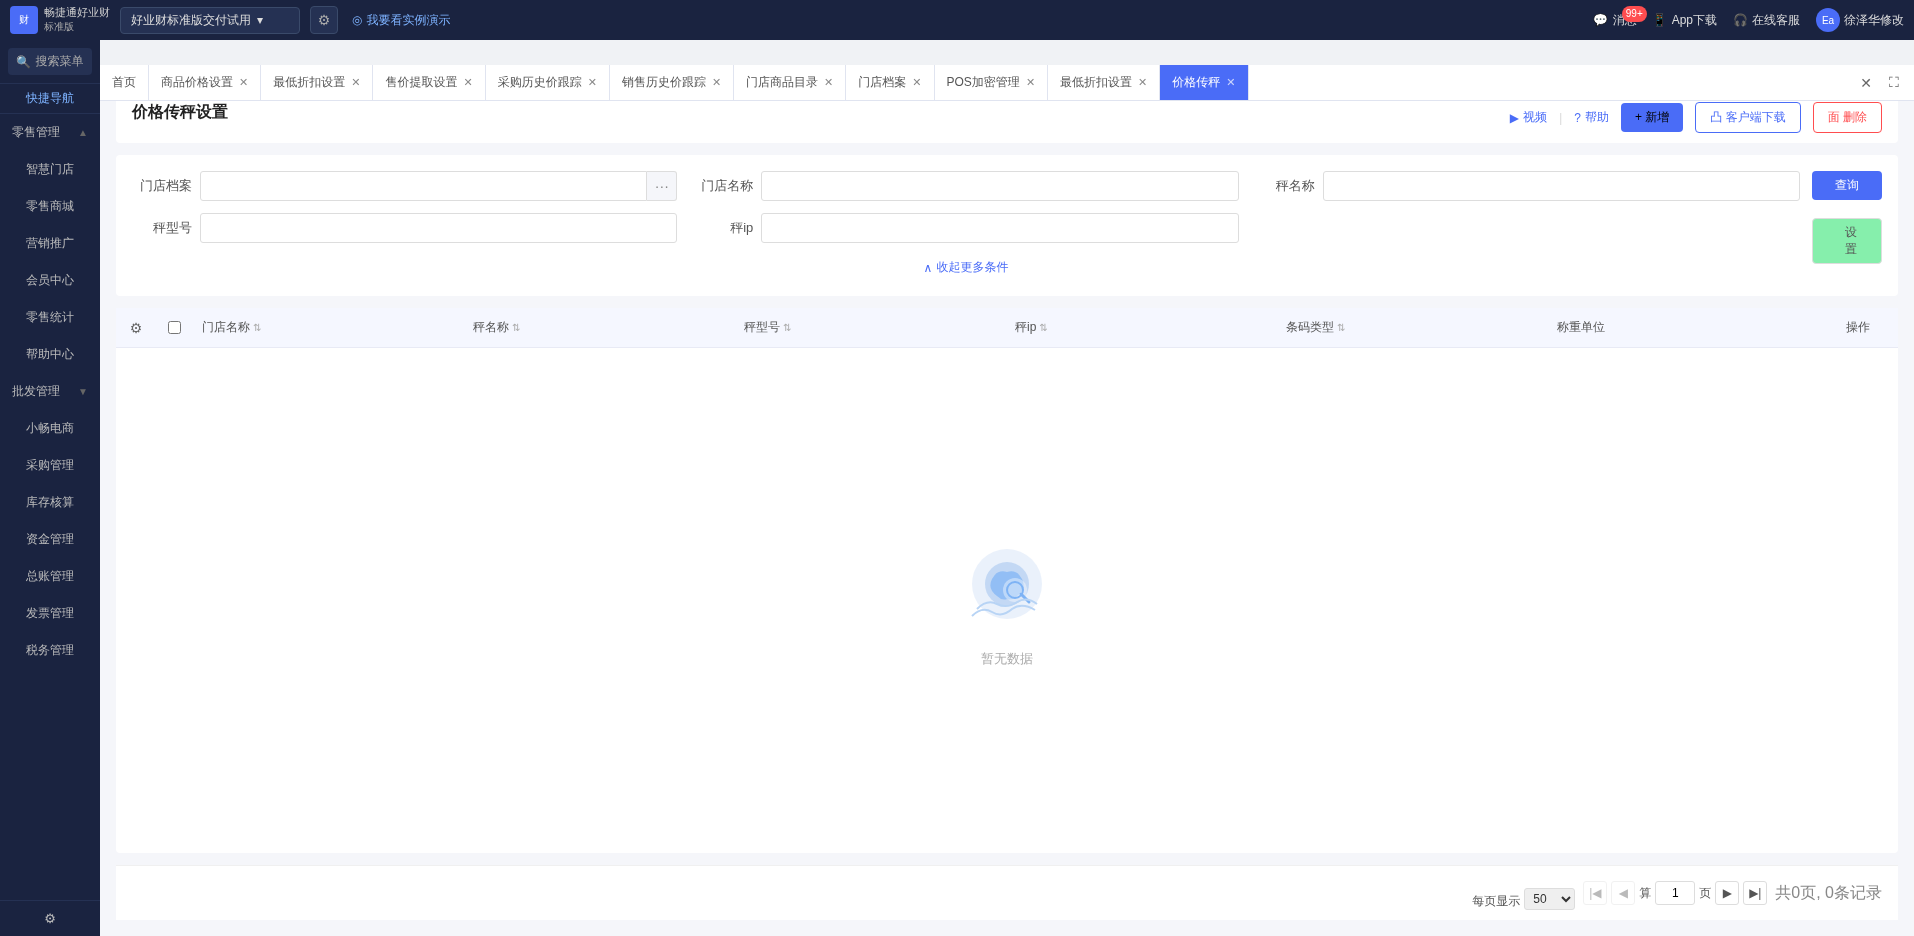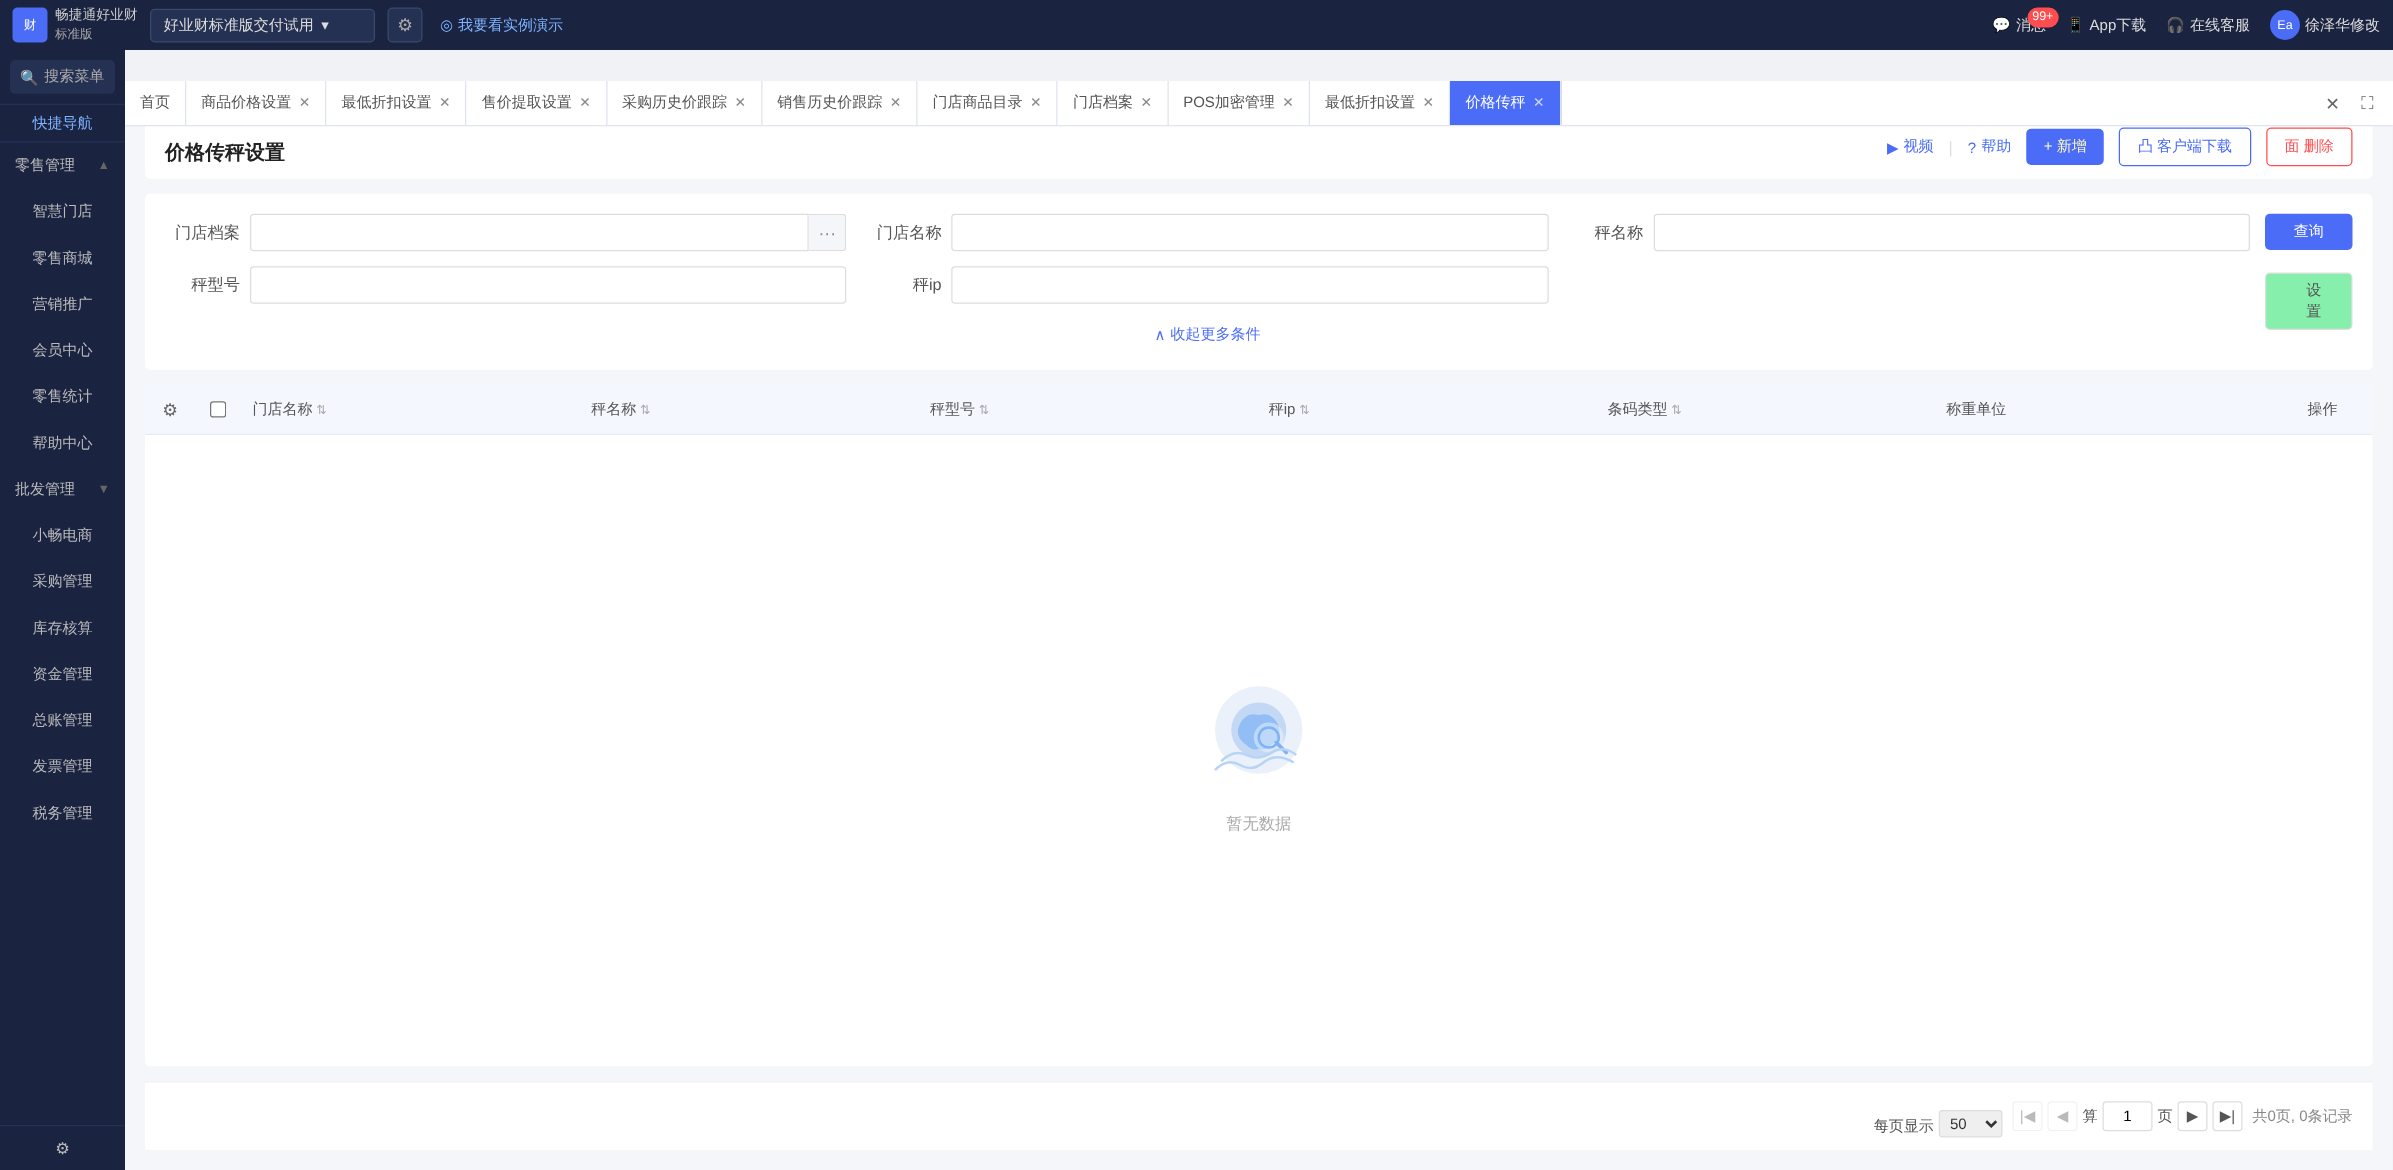--- a/index.html
+++ b/index.html
@@ -211,21 +211,21 @@
       flex: 1;
       padding: 16px;
       display: flex;
       flex-direction: column;
       gap: 12px;
     }
 
     
     .page-header {
       display: flex;
-      align-items: flex-end;
+      align-items: flex-start;
       justify-content: space-between;
       background: #fff;
       padding: 10px 16px;
       border-radius: 4px;
     }
     .page-title {
       font-size: 16px;
       font-weight: 600;
       color: #222;
     }
@@ -234,21 +234,21 @@
       align-items: center;
       gap: 12px;
     }
     .action-link {
       display: flex; align-items: center; gap: 4px;
       color: #4a6cf7; font-size: 12px; cursor: pointer;
     }
     .divider { color: #ddd; }
     .btn-add {
       background: #4a6cf7;
-      color: #fef9c3;
+      color: #000000;
       border: none;
       border-radius: 4px;
       padding: 6px 14px;
       font-size: 12px;
       cursor: pointer;
       display: flex; align-items: center; gap: 4px;
     }
     .btn-download {
       background: #fff;
       color: #4a6cf7;
@@ -456,21 +456,21 @@
       cursor: pointer; font-size: 12px; color: #555;
     }
     .page-btn:disabled { opacity: 0.4; cursor: default; }
     .page-input {
       width: 40px; height: 24px;
       border: 1px solid #ddd;
       border-radius: 3px;
       text-align: center;
       font-size: 12px;
     }
-    .page-info { color: #888; font-size: 12px; }
+    .page-info { color: #888; font-size: 16px; }
   </style>
 </head>
 <body>
 
 <div class="top-bar">
   <div class="logo-area">
     <div class="logo-icon">财</div>
     <div>
       <div class="logo-text">畅捷通好业财</div>
       <div class="version-tag">标准版</div>

